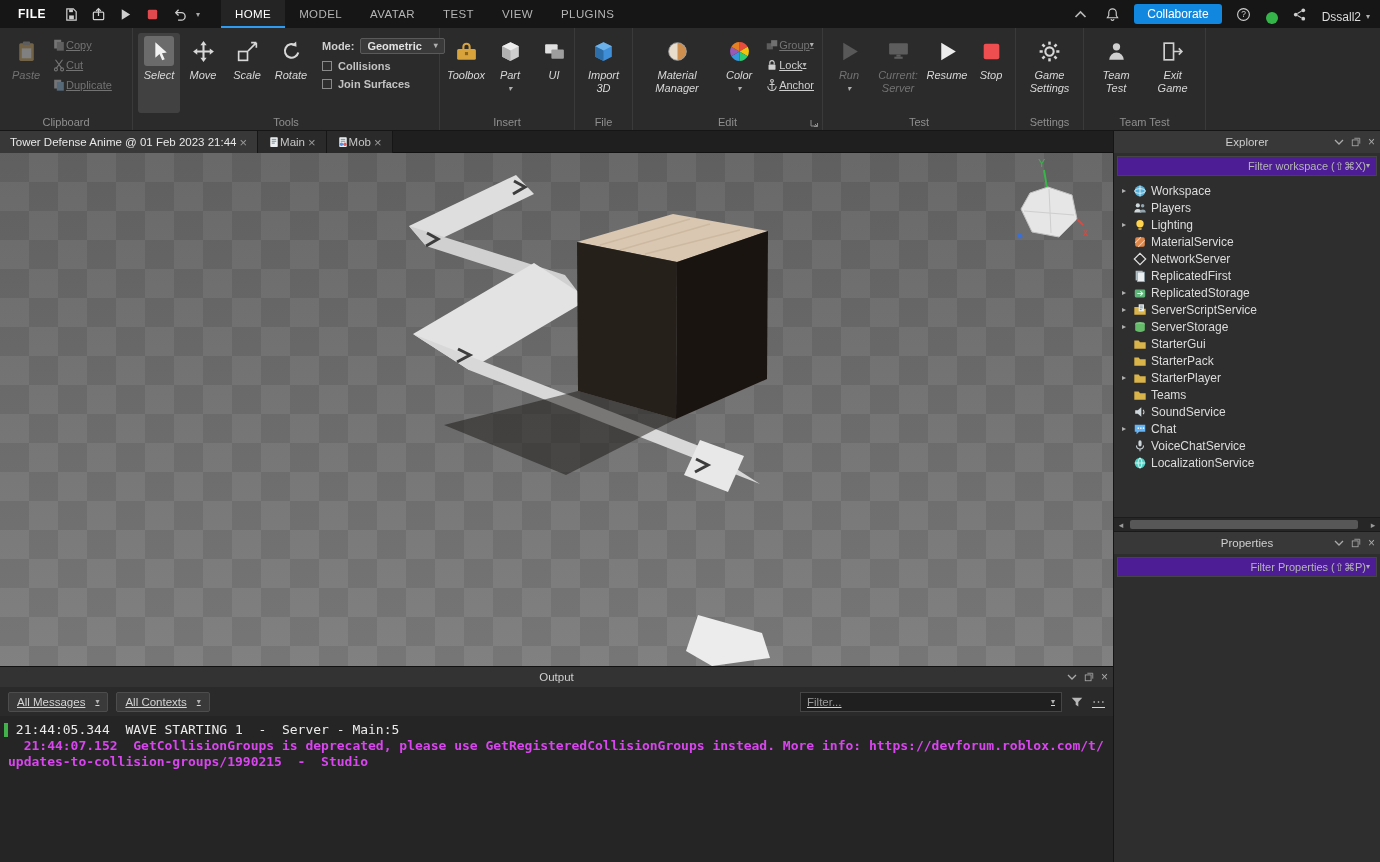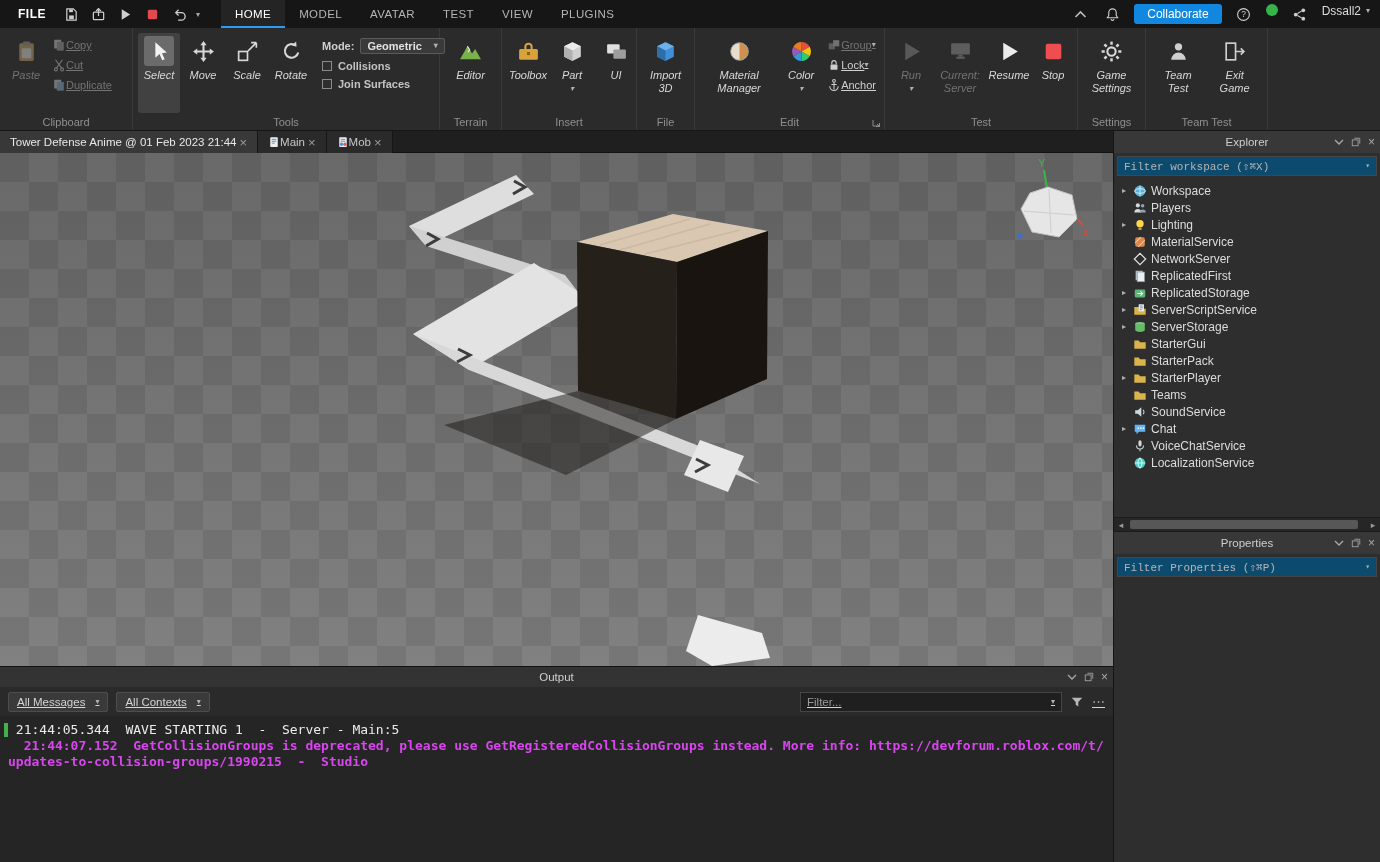--- a/index.html
+++ b/index.html
@@ -11,21 +11,21 @@
   
   .titlebar { position:absolute; top:0; left:0; width:1380px; height:28px; background:#161616;
               display:flex; align-items:center; padding:0 10px; gap:7px; }
   .file-menu { font-weight:bold; font-size:12px; color:#fff; letter-spacing:.5px; padding:0 8px; }
   .qicon { width:20px; height:20px; display:flex; align-items:center; justify-content:center; }
   .qicon svg { width:15px; height:15px; }
   .tb-caret { font-size:8px; color:#a8a8a8; }
   .menu-tabs { display:flex; margin-left:14px; height:28px; align-items:stretch; }
   .menu-tab { padding:0 14px; font-size:11.5px; color:#b5b5b5; display:flex; align-items:center; letter-spacing:.4px; }
   .menu-tab.active { color:#fff; background:#242424; box-shadow:inset 0 -2px 0 #2f9bf0; }
-  .titlebar-right { margin-left:auto; display:flex; align-items:flex-start; gap:12px; }
+  .titlebar-right { margin-left:auto; display:flex; align-items:flex-end; gap:12px; }
   .collab-btn { background:#1287df; color:#fff; font-size:12px; padding:3px 13px; border-radius:3px; }
   .status-dot { width:12px; height:12px; border-radius:50%; background:#35b44a; }
   .user-menu { display:flex; align-items:center; gap:5px; font-size:12px; color:#dcdcdc; }
 
   
   .ribbon { position:absolute; top:28px; left:0; width:1380px; height:103px; background:#2b2b2b;
             border-bottom:1px solid #161616; display:flex; }
   .rgroup { position:relative; border-right:1px solid #3a3a3a; padding:5px 5px 17px; display:flex; gap:2px; }
   .rgroup-label { position:absolute; bottom:2px; left:0; right:0; text-align:center; font-size:11px; color:#8f8f8f; }
   .bigbtn { display:flex; flex-direction:column; align-items:center; min-width:42px; padding:3px 3px; border-radius:3px; gap:3px;font-style:italic; }
@@ -71,22 +71,22 @@
   .viewport svg.scene { position:absolute; inset:0; }
 
   
   .rpanel { position:absolute; top:131px; left:1113px; width:267px; height:731px; background:#2e2e2e;
             border-left:1px solid #151515; display:flex; flex-direction:column; }
   .panel-header { height:22px; background:#383838; display:flex; align-items:center; justify-content:center;
                   position:relative; font-size:11.5px; color:#cfcfcf; flex:none; }
   .ph-icons { position:absolute; right:5px; display:flex; gap:7px; align-items:center; color:#aaa; }
   .ph-ic { display:flex; align-items:center; font-size:12px; color:#aaa; }
   .ph-ic svg { width:10px; height:10px; }
-  .filter-box { margin:3px; height:20px; background:#0c4a6e; border:1px solid #454545; display:flex;
-                align-items:center; justify-content:space-between; padding:0 6px; font-size:11px; color:#b5b5b5; flex:none;font-family:Liberation Mono, monospace; }
+  .filter-box { margin:3px; height:20px; background:#4c1d95; border:1px solid #454545; display:flex;
+                align-items:center; justify-content:flex-end; padding:0 6px; font-size:11px; color:#b5b5b5; flex:none; }
   .explorer-section { height:401px; display:flex; flex-direction:column; border-bottom:1px solid #1a1a1a; }
   .tree { flex:1; overflow:hidden; padding-top:3px; }
   .tree-row { display:flex; align-items:center; height:17px; padding-left:5px; gap:4px; font-size:12px; color:#dcdcdc; }
   .tree-arrow { width:10px; font-size:8px; color:#b2b2b2; text-align:center; flex:none; }
   .tree-icon { flex:none; }
   .tree-icon svg { width:14px; height:14px; }
   .hscroll { height:14px; background:#262626; display:flex; align-items:center; border-top:1px solid #1c1c1c; flex:none; }
   .hs-btn { width:14px; text-align:center; color:#9a9a9a; font-size:9px; }
   .hs-thumb { flex:1; height:9px; background:#575757; border-radius:2px; margin:0 8px 0 2px; }
   .props-section { flex:1; display:flex; flex-direction:column; }
@@ -287,32 +287,20 @@
           <span>Collisions</span>
         </div>
         <div class="chk-row">
           <span class="chk"></span>
           <span>Join Surfaces</span>
         </div>
       </div>
       <div class="rgroup-label">Tools</div>
     </div>
 
-    <div class="rgroup" style="width:62px; justify-content:center">
-      <div class="bigbtn">
-        <span class="bicon">
-            <svg viewBox="0 0 24 24">
-              <path d="M2 19.5 L9 7 L13.5 14 L16.5 9.5 L22 19.5 Z" fill="#79b24a"></path>
-              <path d="M9 7 L11.2 10.6 L9.6 12.6" fill="none" stroke="#e8e8e8" stroke-width="1.2"></path>
-            </svg>
-          </span>
-        <span class="blabel">Editor</span>
-      </div>
-      <div class="rgroup-label">Terrain</div>
-    </div>
 
     <div class="rgroup" style="width:135px">
       <div class="bigbtn">
         <span class="bicon">
             <svg viewBox="0 0 24 24">
               <rect x="3" y="9.5" width="18" height="10.5" rx="1.5" fill="#d9a33c"></rect>
               <path d="M9 9.5 V7.5 a3 3 0 0 1 6 0 V9.5" stroke="#d9a33c" fill="none" stroke-width="2"></path>
               <rect x="10.5" y="12.5" width="3" height="3" fill="#8a6418"></rect>
             </svg>
           </span>

